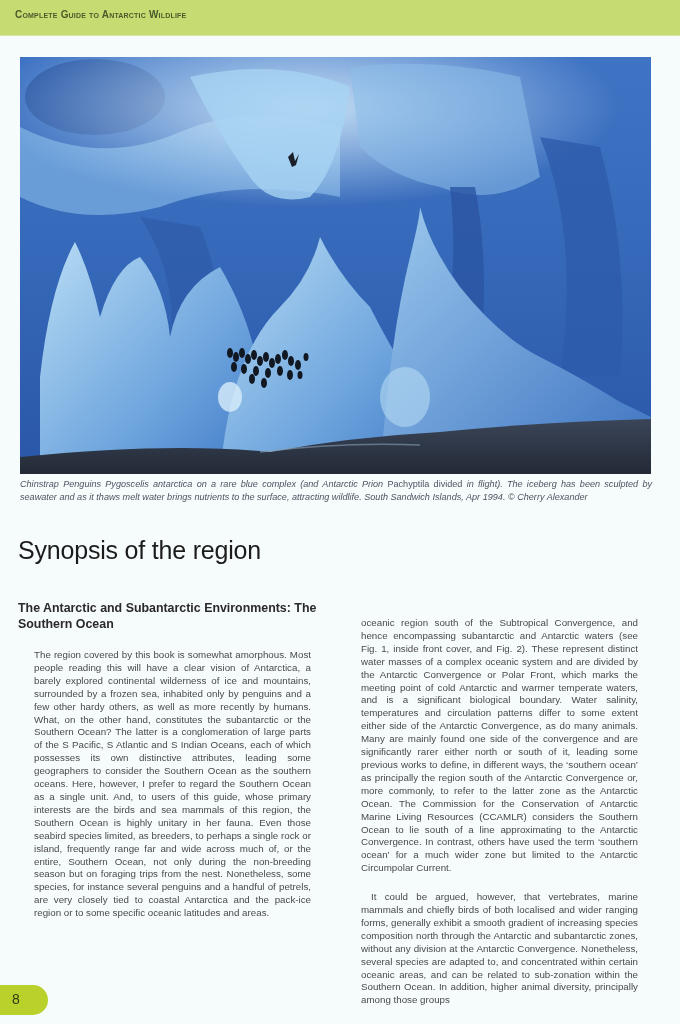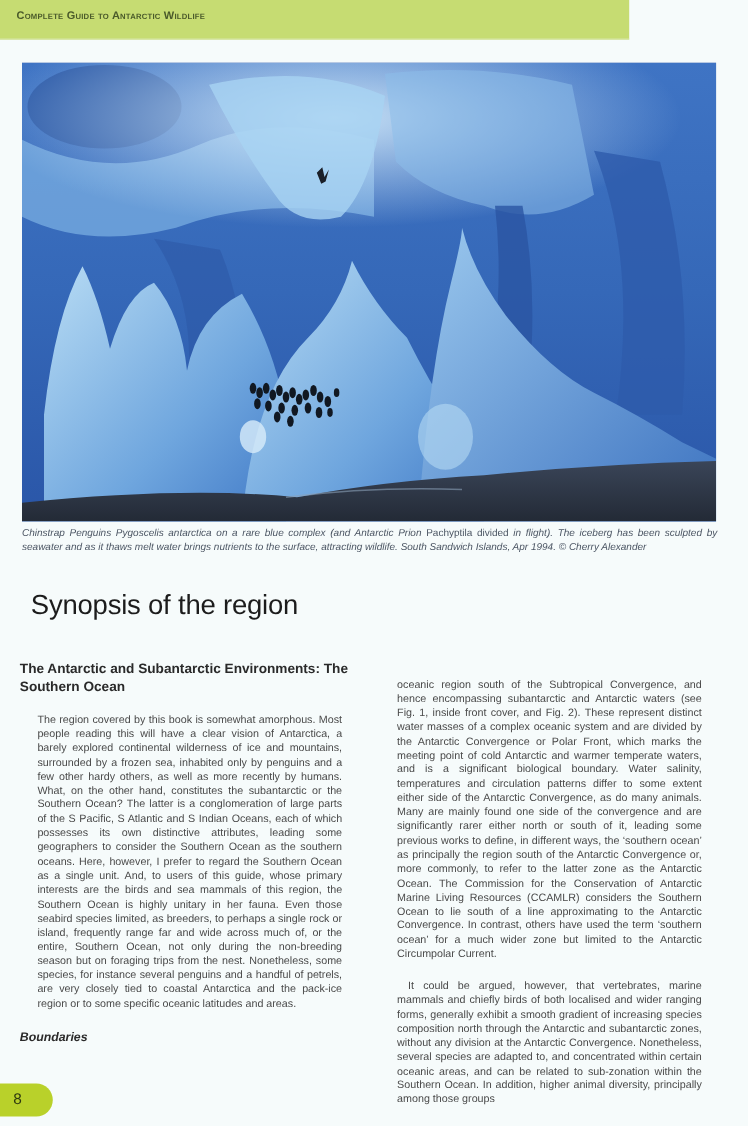--- a/index.html
+++ b/index.html
@@ -3,21 +3,21 @@
 <meta charset="utf-8">
 <style>
   html, body { margin: 0; padding: 0; }
   body {
     width: 680px; height: 1024px; overflow: hidden; position: relative;
     background: #f6fbfb;
     font-family: "Liberation Sans", sans-serif;
     color: #3a3a3a;
   }
   .header-bar {
-    position: absolute; left: 0; top: 0; width: 572px; height: 35px;
+    position: absolute; left: 0; top: 0; width: 680px; height: 35px;
     background: #c6dc72;
     border-bottom: 1px solid #d8e6a8;
   }
   .header-title {
     position: absolute; left: 15px; top: 9px;
     font-size: 10px; font-weight: bold; letter-spacing: 0.2px;
     font-variant: small-caps; color: #4a5a2a;
     text-transform: none;
   }
   .photo {
@@ -25,21 +25,21 @@
     overflow: hidden; background: #2f5fb0;
   }
   .photo svg { display: block; }
   .caption {
     position: absolute; left: 20px; top: 478px; width: 632px;
     font-size: 9.1px; font-style: italic; line-height: 12.5px; color: #4b5563;
     text-align: justify;
   }
   .caption .up { font-style: normal; }
   .section-title {
-    position: absolute; left: 28px; top: 536px;
+    position: absolute; left: 18px; top: 536px;
     font-size: 25px; font-weight: normal; color: #1c1c1c; margin: 0;
     letter-spacing: -0.2px;
   }
   .col {
     position: absolute; width: 309px; font-size: 9.75px; line-height: 12.9px;
     text-align: justify; color: #4a4a4a;
   }
   .col-left { left: 18px; top: 600px; }
   .col-right { left: 345px; top: 601px; }
   .subhead {
@@ -145,21 +145,20 @@
 
 <div class="caption">
   <span>Chinstrap Penguins Pygoscelis antarctica on a rare blue complex (and Antarctic Prion </span><span class="up">Pachyptila divided</span><span> in flight). The iceberg has been sculpted by seawater and as it thaws melt water brings nutrients to the surface, attracting wildlife. South Sandwich Islands, Apr 1994. © Cherry Alexander</span>
 </div>
 
 <h1 class="section-title">Synopsis of the region</h1>
 
 <div class="col col-left">
   <h2 class="subhead">The Antarctic and Subantarctic Environments: The Southern Ocean</h2>
   <p>The region covered by this book is somewhat amorphous. Most people reading this will have a clear vision of Antarctica, a barely explored continental wilderness of ice and mountains, surrounded by a frozen sea, inhabited only by penguins and a few other hardy others, as well as more recently by humans. What, on the other hand, constitutes the subantarctic or the Southern Ocean? The latter is a conglomeration of large parts of the S Pacific, S Atlantic and S Indian Oceans, each of which possesses its own distinctive attributes, leading some geographers to consider the Southern Ocean as the southern oceans. Here, however, I prefer to regard the Southern Ocean as a single unit. And, to users of this guide, whose primary interests are the birds and sea mammals of this region, the Southern Ocean is highly unitary in her fauna. Even those seabird species limited, as breeders, to perhaps a single rock or island, frequently range far and wide across much of, or the entire, Southern Ocean, not only during the non-breeding season but on foraging trips from the nest. Nonetheless, some species, for instance several penguins and a handful of petrels, are very closely tied to coastal Antarctica and the pack-ice region or to some specific oceanic latitudes and areas.</p>
-  <h3 class="subhead2">Boundaries</h3>
 </div>
 
 <div class="col col-right">
   <p>oceanic region south of the Subtropical Convergence, and hence encompassing subantarctic and Antarctic waters (see Fig. 1, inside front cover, and Fig. 2). These represent distinct water masses of a complex oceanic system and are divided by the Antarctic Convergence or Polar Front, which marks the meeting point of cold Antarctic and warmer temperate waters, and is a significant biological boundary. Water salinity, temperatures and circulation patterns differ to some extent either side of the Antarctic Convergence, as do many animals. Many are mainly found one side of the convergence and are significantly rarer either north or south of it, leading some previous works to define, in different ways, the ‘southern ocean’ as principally the region south of the Antarctic Convergence or, more commonly, to refer to the latter zone as the Antarctic Ocean. The Commission for the Conservation of Antarctic Marine Living Resources (CCAMLR) considers the Southern Ocean to lie south of a line approximating to the Antarctic Convergence. In contrast, others have used the term ‘southern ocean’ for a much wider zone but limited to the Antarctic Circumpolar Current.</p>
   <p class="indent">It could be argued, however, that vertebrates, marine mammals and chiefly birds of both localised and wider ranging forms, generally exhibit a smooth gradient of increasing species composition north through the Antarctic and subantarctic zones, without any division at the Antarctic Convergence. Nonetheless, several species are adapted to, and concentrated within certain oceanic areas, and can be related to sub-zonation within the Southern Ocean. In addition, higher animal diversity, principally among those groups</p>
 </div>
 
 <div class="page-tab">
   <span class="page-num">8</span>
 </div>

